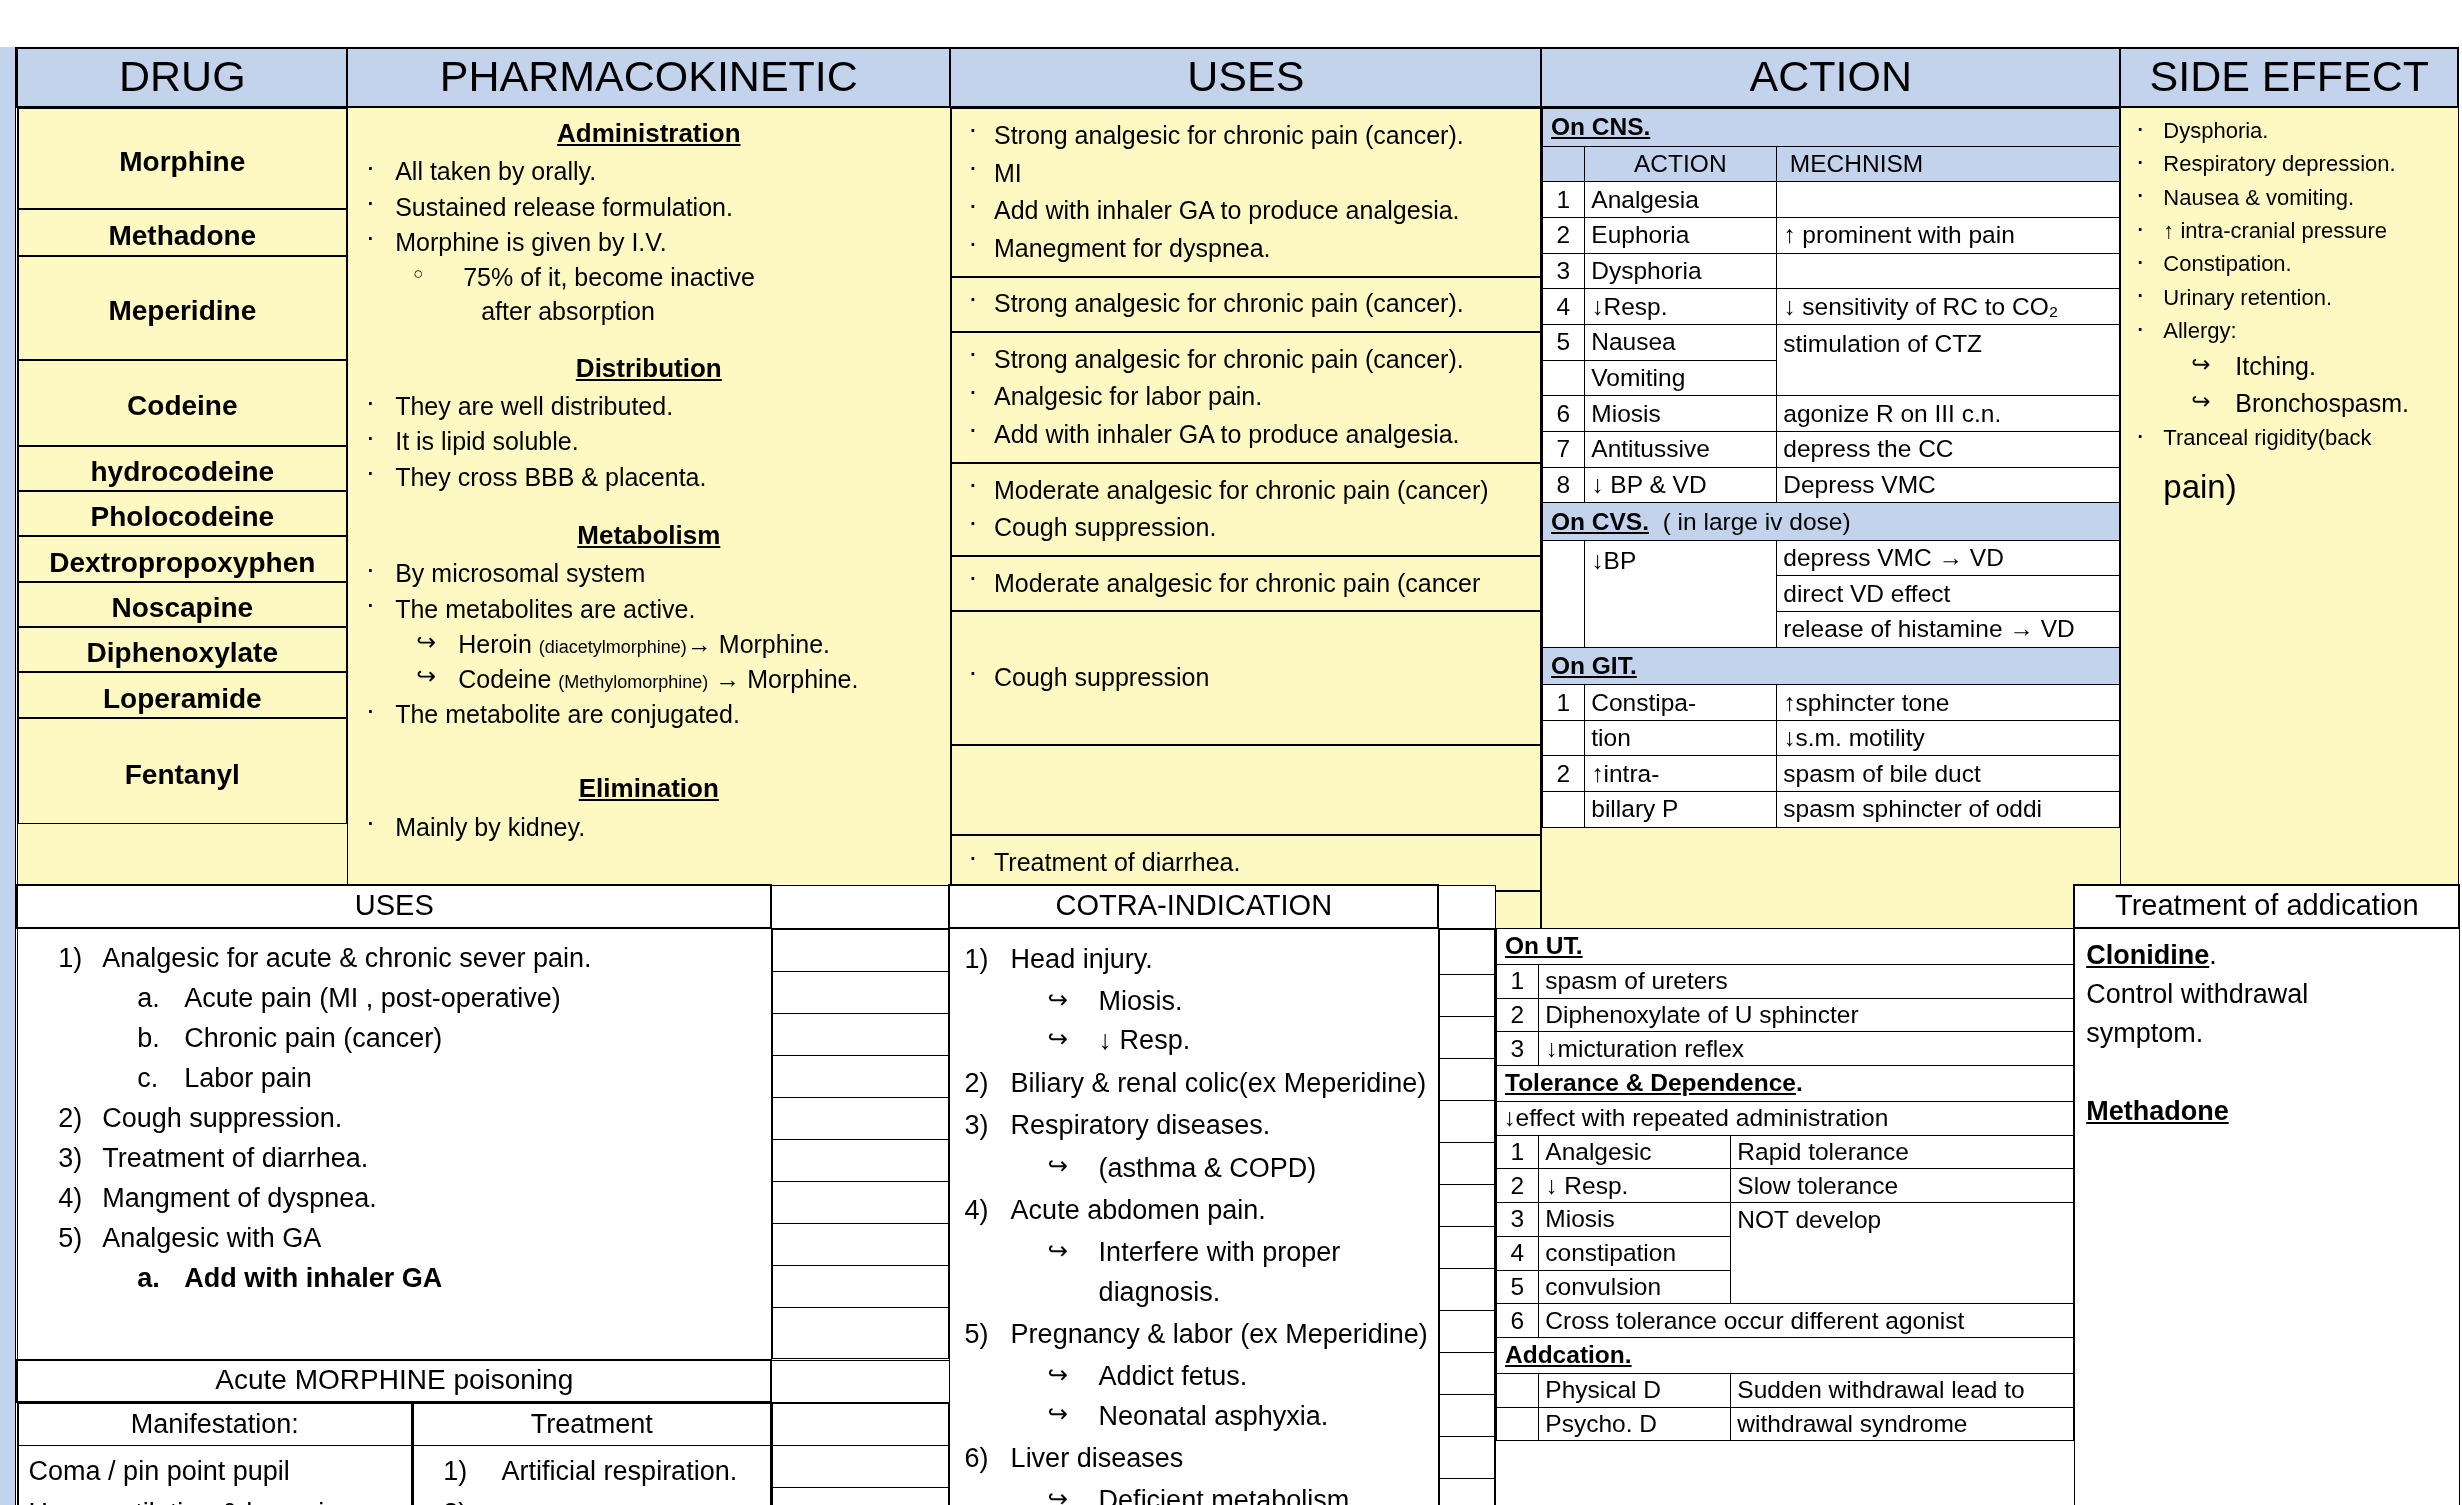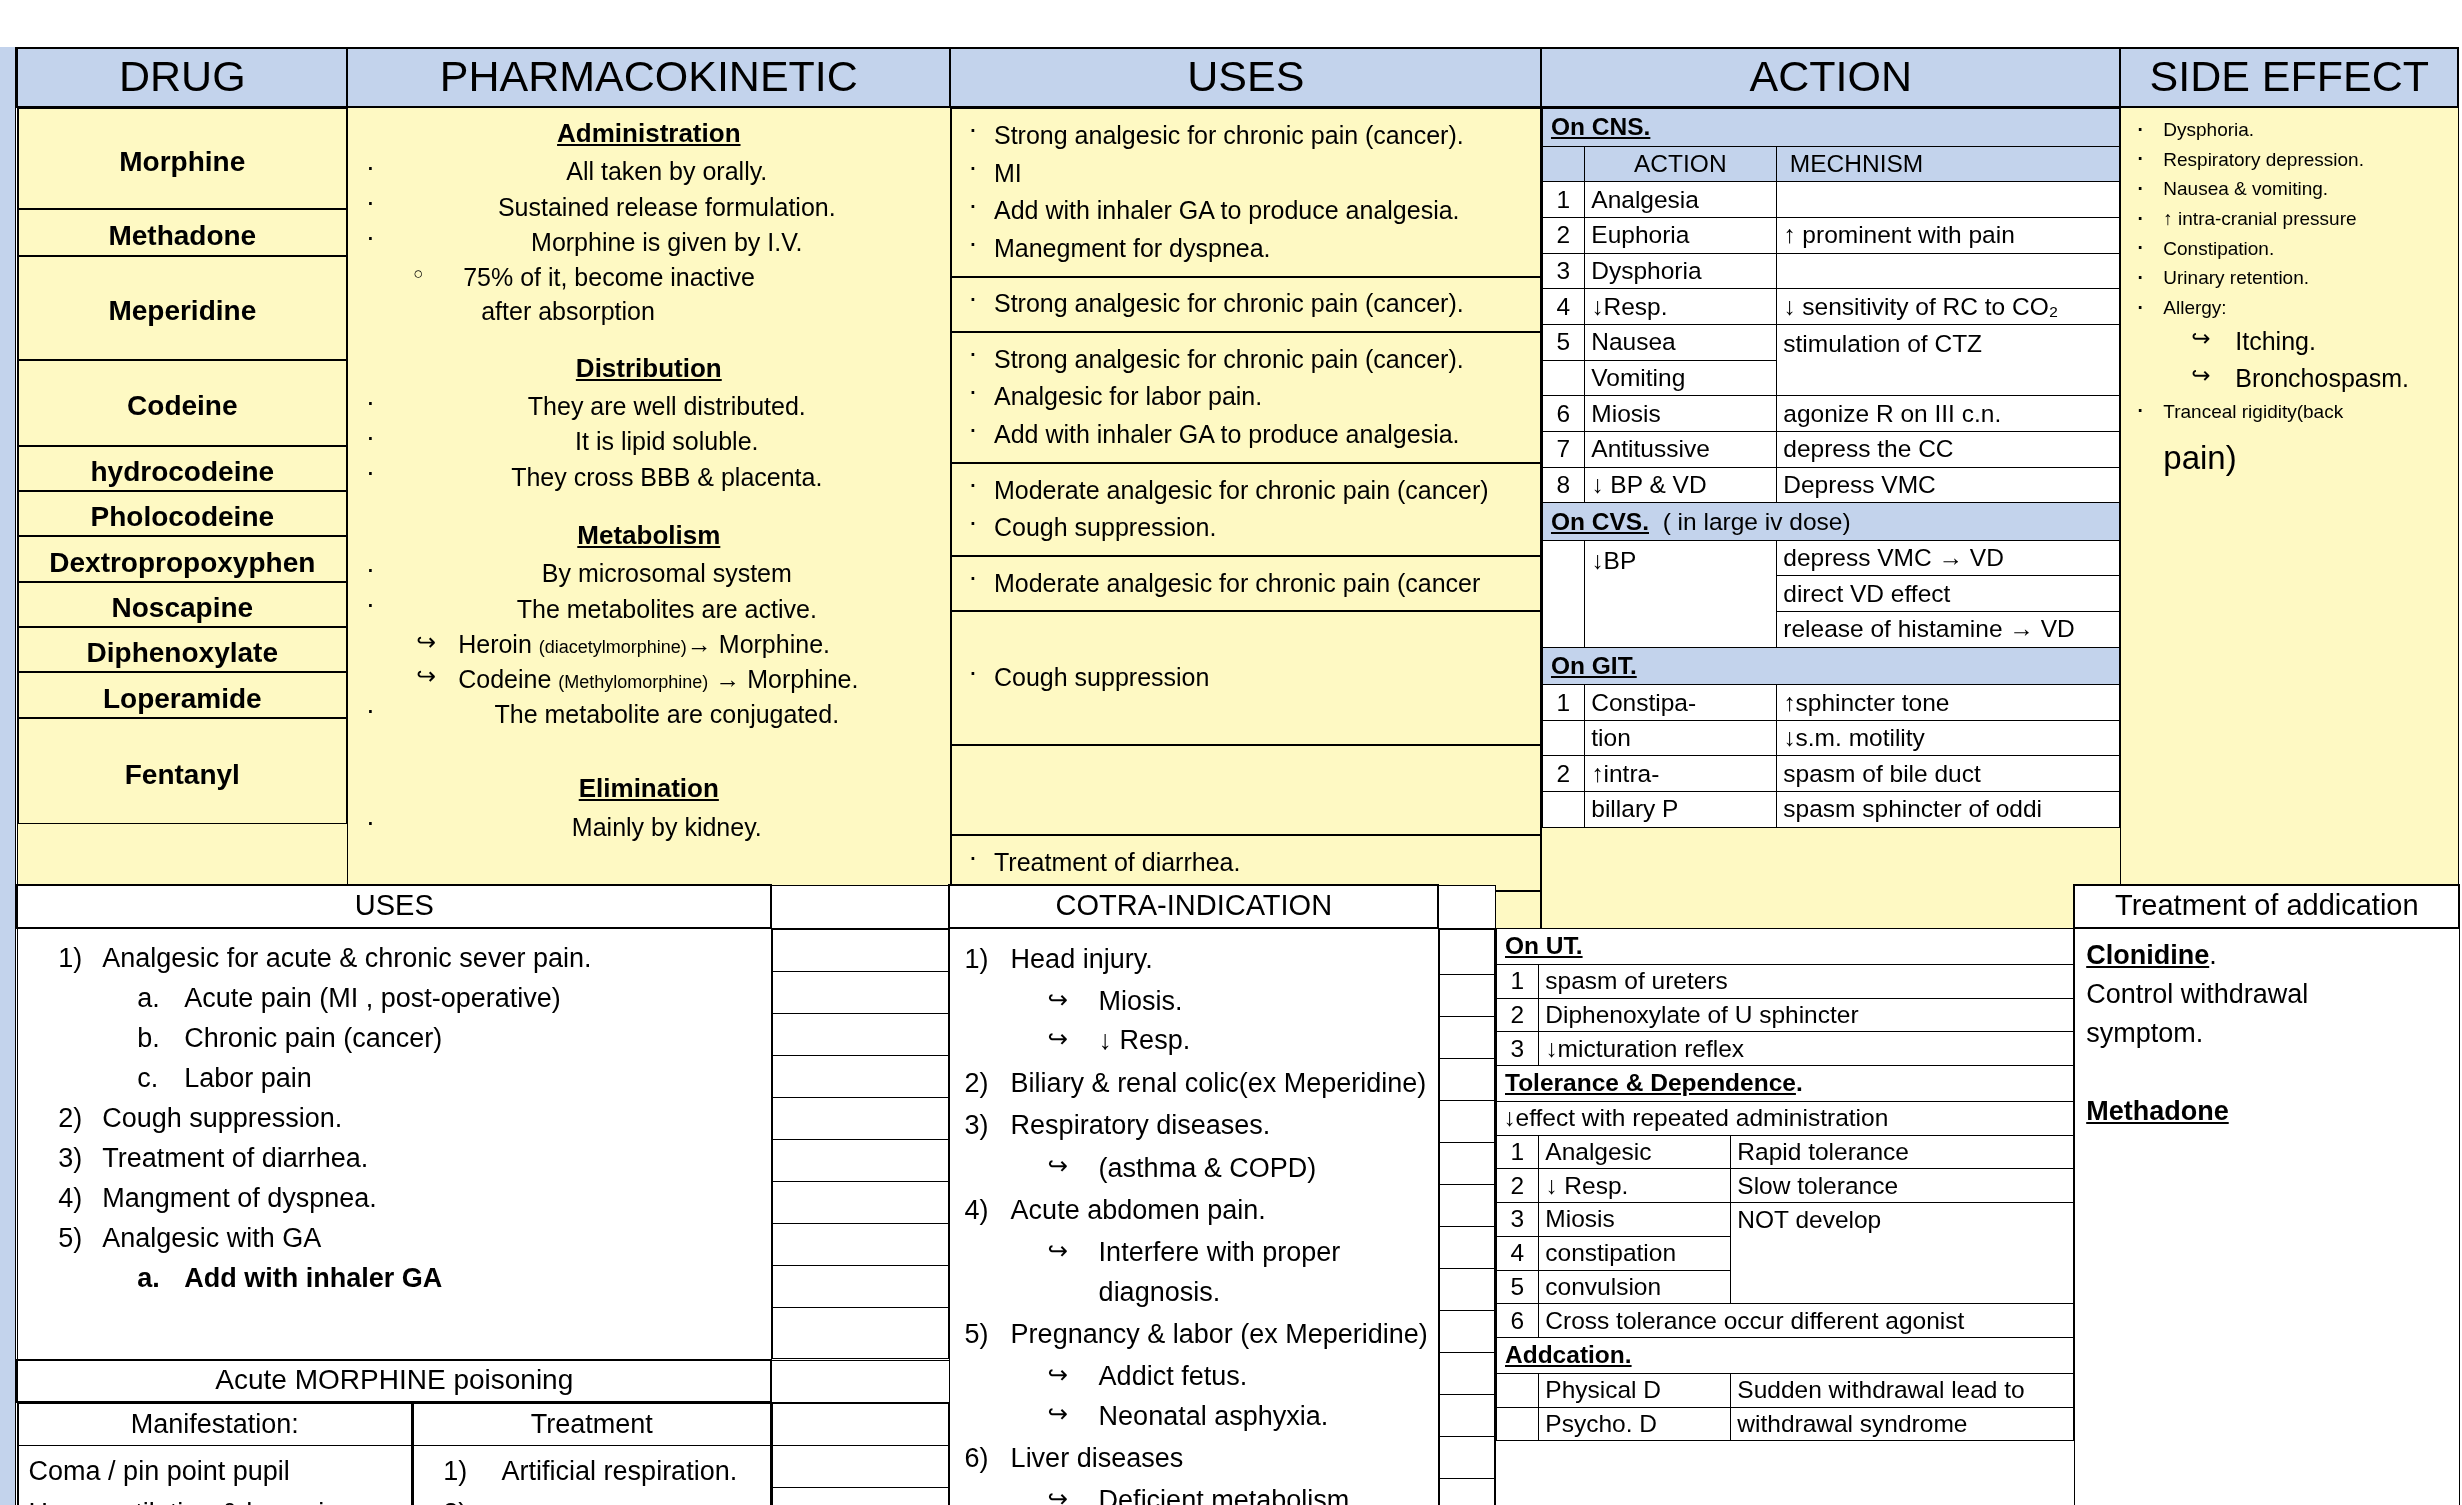--- a/index.html
+++ b/index.html
@@ -35,36 +35,36 @@
   #topTable {
     position:absolute; left:16.3px; top:47px; width:2441px;
   }
   #topTable td { border:1.6px solid #000; }
   #topTable td.hdr { border:2.4px solid #000; }
 
   .drugname { text-align:center; font-weight:bold; font-size:28px; padding-top:8.2px; }
 
   .pk { padding:4.9px 11.4px; }
   .pk h4 { margin:4.9px 0 6.5px 0; font-size:26px; text-align:center; font-weight:bold; text-decoration:underline; }
-  .pk .bul { position:relative; padding-left:36px; margin:4.9px 0; font-size:25px;text-align:center; }
+  .pk .bul { position:relative; padding-left:36px; margin:4.9px 0; font-size:25px; }
   .pk .bul::before { content:"\00B7"; position:absolute; left:6.5px; top:-6.5px; font-size:28px; }
   .pk .sub { position:relative; padding-left:104px; margin:3.3px 0; font-size:25px; }
   .pk .sub::before { content:"\25CB"; position:absolute; left:54px; top:1.6px; font-size:16.3px; }
   .pk .sub2 { padding-left:122px; margin:3.3px 0; font-size:25px; }
   .pk .arrw { position:relative; padding-left:99px; margin:4.1px 0; font-size:25px; }
   .pk .arrw::before { content:"\21AA"; position:absolute; left:57px; top:-1.6px; font-size:23.6px; }
   .small { font-size:18px; }
   .gap { height:18px; }
 
   .uselist { padding:4.9px 8.2px; }
   .uselist .u { position:relative; padding-left:34px; margin:5.7px 0 7.3px 0; font-size:25px; }
   .uselist .u::before { content:"\00B7"; position:absolute; left:8.2px; top:-7.3px; font-size:28px; }
 
   .selist { padding:3.3px 6.5px; }
-  .selist .s { position:relative; padding-left:36px; margin:6.5px 0; font-size:19px; }
+  .selist .s { position:relative; padding-left:36px; margin:6.5px 0; font-size:22px; }
   .selist .s::before { content:"\00B7"; position:absolute; left:8.2px; top:-7.3px; font-size:28px; }
   .selist .s2 { position:relative; padding-left:108px; margin:6.5px 0; font-size:25px; }
   .selist .s2::before { content:"\21AA"; position:absolute; left:64px; top:-1.6px; font-size:23px; }
 
   
   .acttbl { width:100%; border-collapse:collapse; }
   .acttbl td { border:1.6px solid #000; font-size:24.5px; padding:2.4px 6.5px; background:#fff; vertical-align:middle; }
   .acttbl td.sect { background:#c3d3ec; font-weight:bold; text-align:left; padding:3.3px 8.2px; }
   .acttbl td.sect u { text-decoration:underline; }
   .acttbl td.colh { background:#c3d3ec; text-align:center; font-weight:400; }

